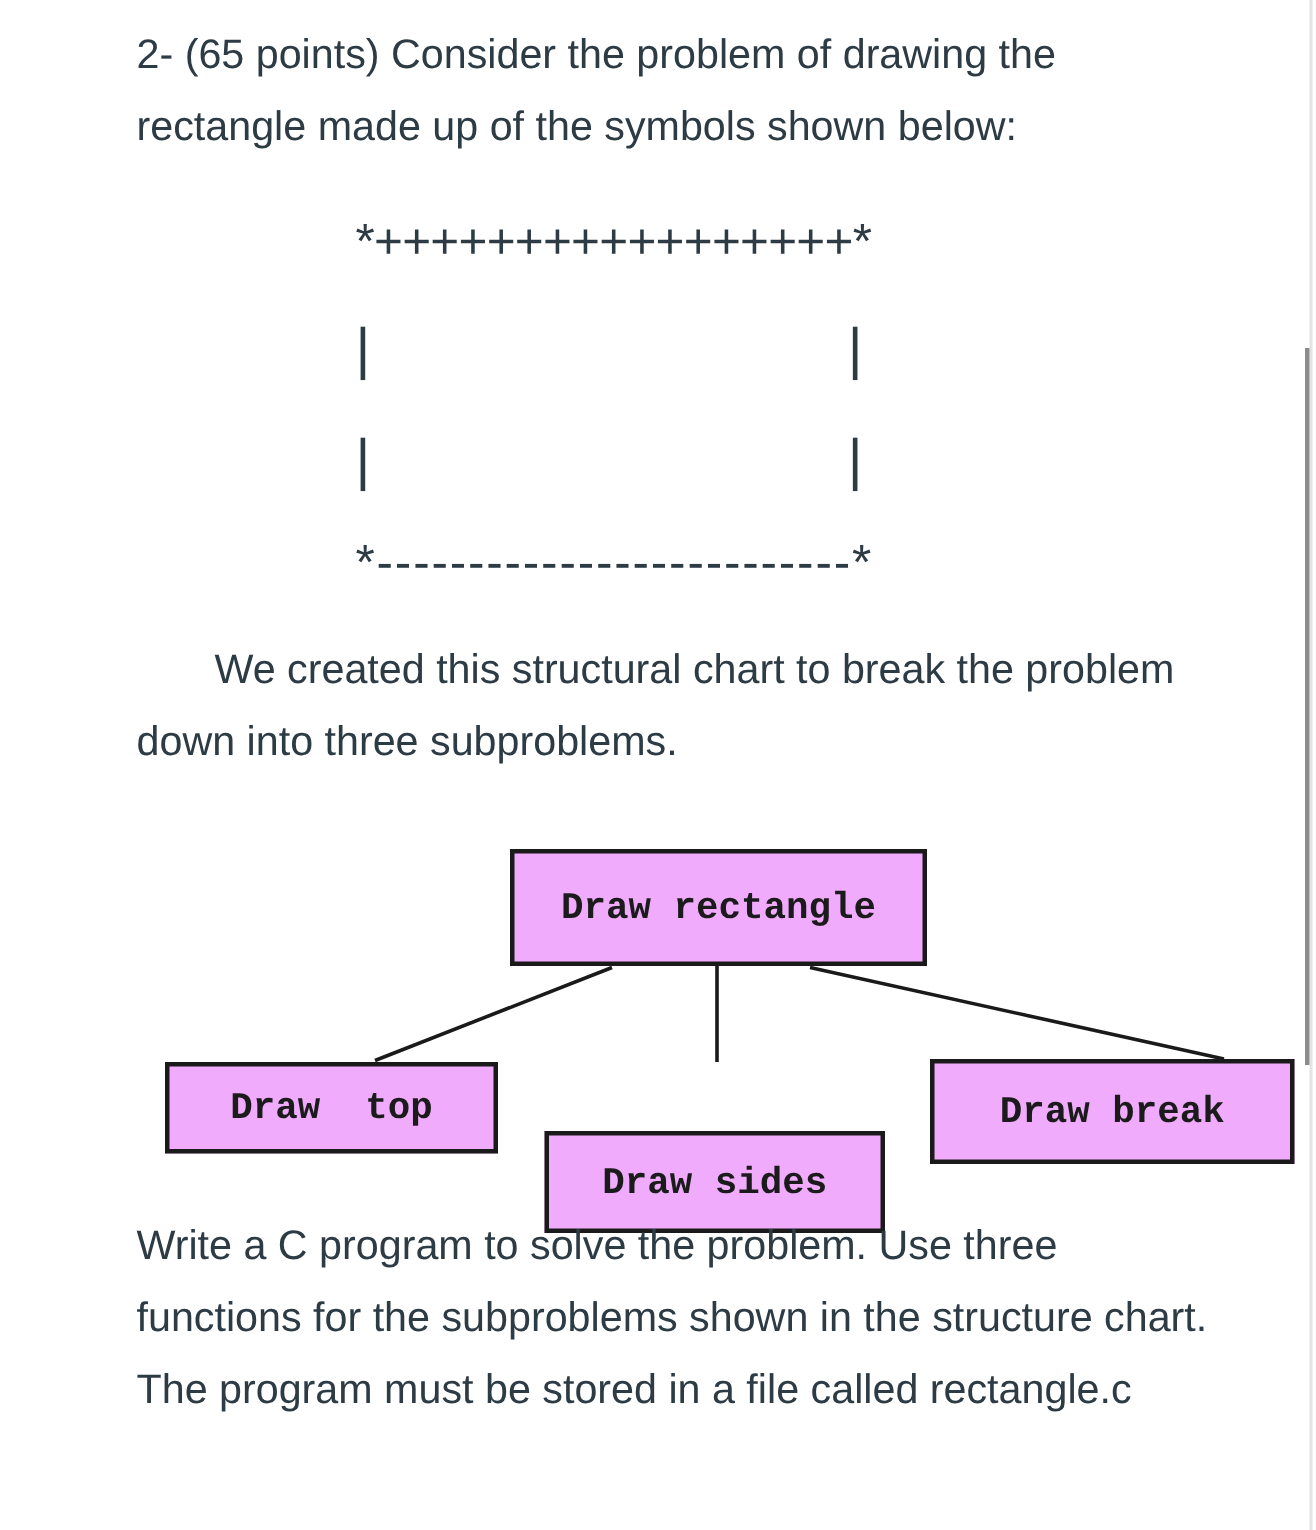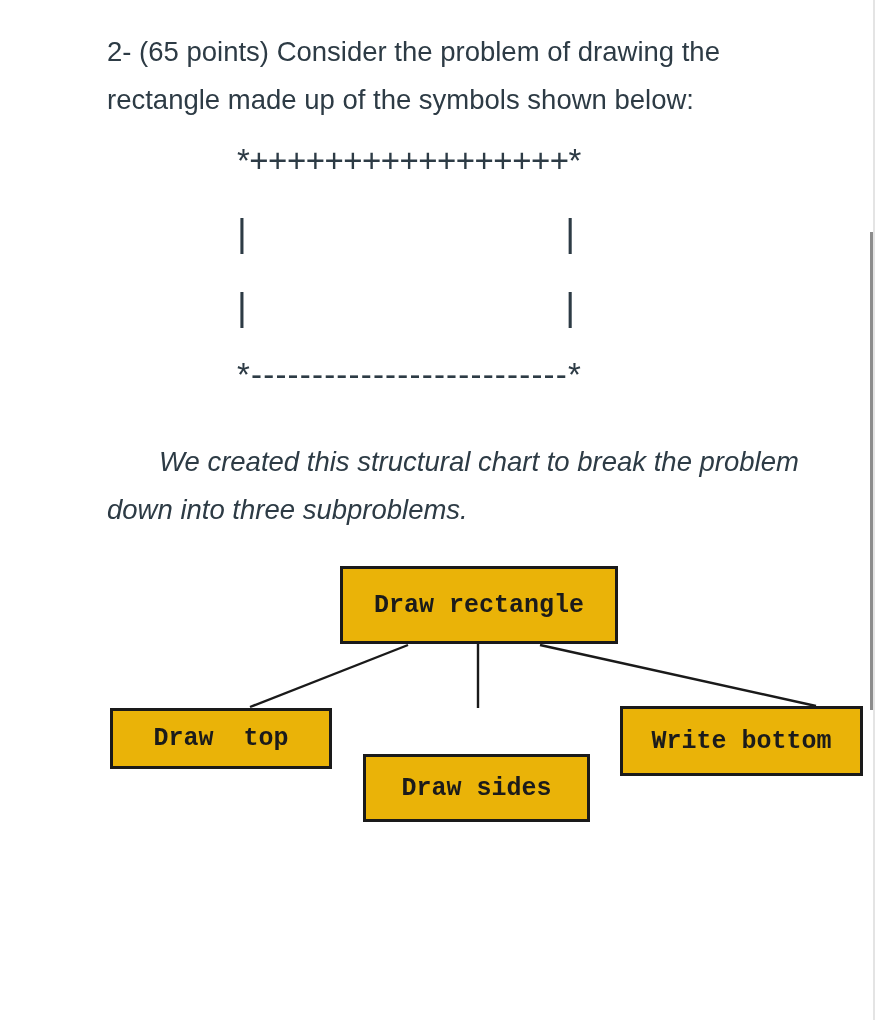--- a/index.html
+++ b/index.html
@@ -9,27 +9,27 @@
     height: 1020px;
     background: #ffffff;
     overflow: hidden;
     font-family: "Liberation Sans", sans-serif;
     color: #2D3B45;
   }
   .para {
     position: absolute;
     left: 91px;
     width: 716px;
-    margin: 16px;
+    margin: 0;
     font-size: 27.5px;
     line-height: 48px;
     color: #2D3B45;
     font-weight: 400;
   }
-  .para.indent-first { text-indent: 52px; font-style: italic; }
+  .para.indent-first { text-indent: 52px; }
 
   
   .ascii-art {
     position: absolute;
     left: 237px;
     top: 141px;
     width: 338px;
     height: 260px;
     color: #2D3B45;
     font-family: "Liberation Sans", sans-serif;
@@ -60,21 +60,21 @@
   .diagram {
     position: absolute;
     left: 100px;
     top: 560px;
     width: 777px;
     height: 232px;
   }
   .diagram svg { position: absolute; left: 0; top: 0; }
   .node {
     position: absolute;
-    background: #eab308;
+    background: #f0abfc;
     border: 3px solid #1a1a1a;
     display: flex;
     align-items: center;
     justify-content: center;
     box-sizing: border-box;
   }
   .node span {
     font-family: "Liberation Mono", "DejaVu Sans Mono", monospace;
     font-weight: 700;
     font-size: 25px;
@@ -135,21 +135,22 @@
     <div class="node node-root">
       <span>Draw rectangle</span>
     </div>
     <div class="node node-draw-top">
       <span>Draw  top</span>
     </div>
     <div class="node node-draw-sides">
       <span>Draw sides</span>
     </div>
     <div class="node node-draw-bottom">
-      <span>Write bottom</span>
+      <span>Draw break</span>
     </div>
   </div>
 
+  <p class="para" style="top:806px;">Write a C program to solve the problem. Use three functions for the subproblems shown in the structure chart. The program must be stored in a file called rectangle.c</p>
 
   <div class="scroll-track"></div>
   <div class="scroll-thumb"></div>
 
 </div>
 
 </body></html>

